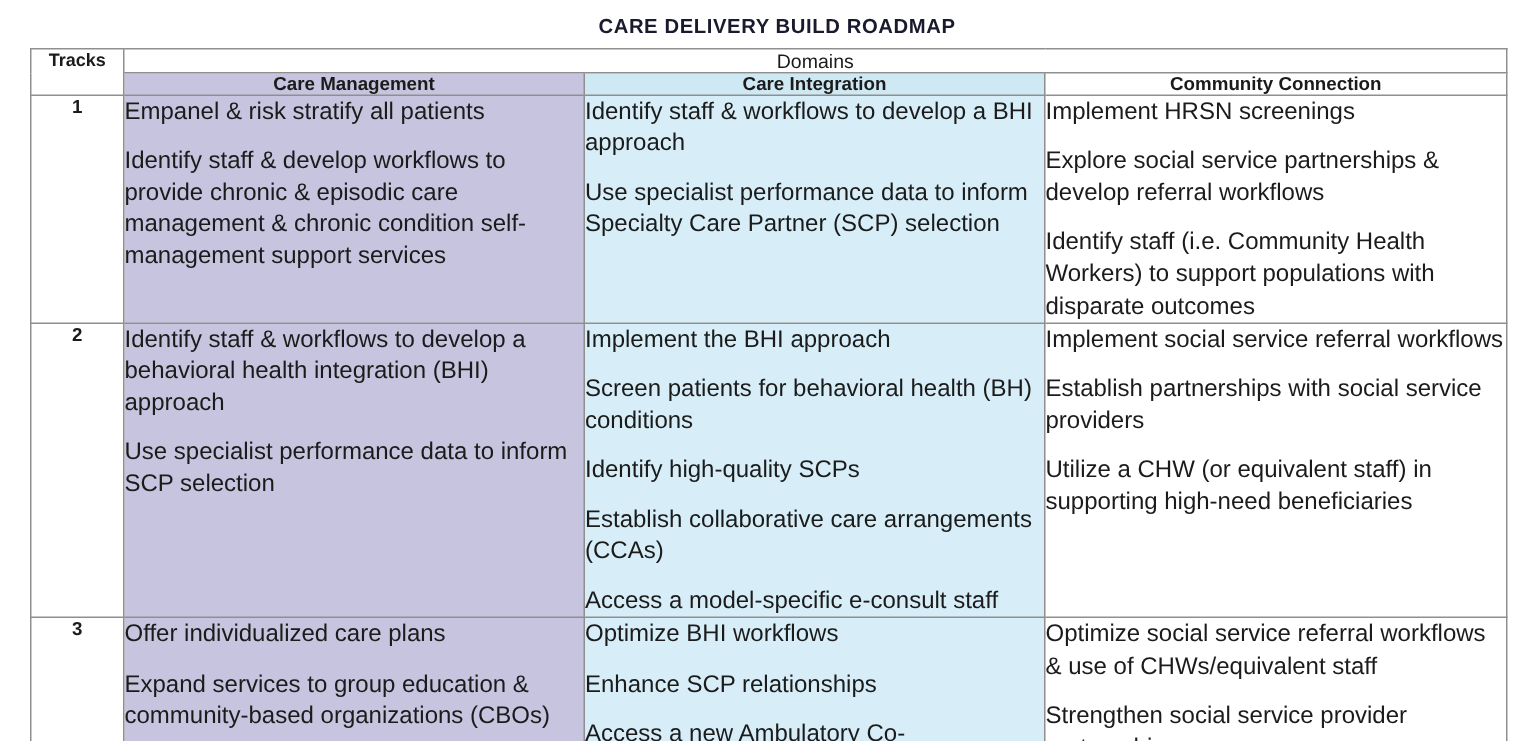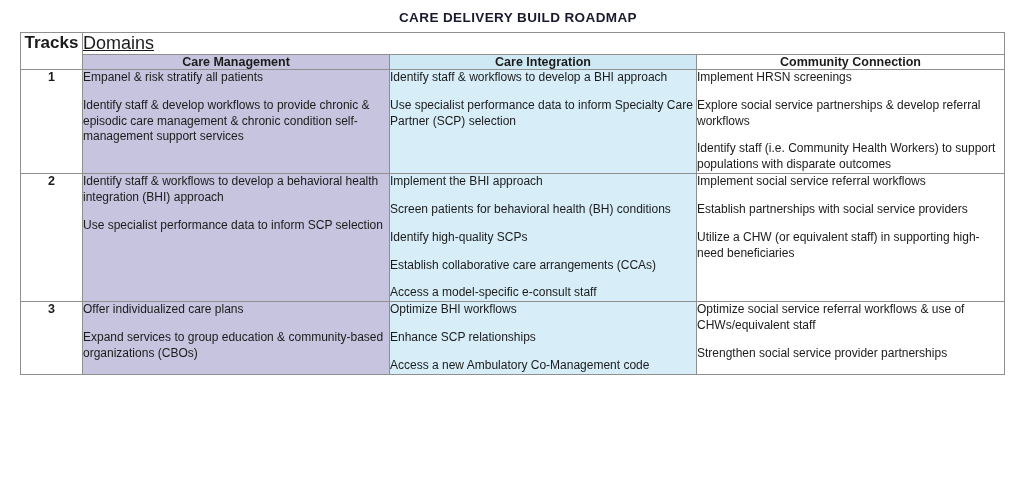--- a/index.html
+++ b/index.html
@@ -40,56 +40,55 @@
     padding: 0;
   }
   .col-tracks { width: 62px; }
   .col-cm { width: 307px; }
   .col-ci { width: 307px; }
   .col-cc { width: 308px; }
 
   .tracks-head {
     text-align: center;
     vertical-align: middle;
-    font-size: 17px;
+    font-size: 12px;
     font-weight: bold;
     color: #1b1b1b;
     background: #ffffff;
     padding: 4px 2px;
   }
   .domains-head {
-    text-align: left;
+    text-align: center;
     vertical-align: middle;
-    font-size: 18px;
+    font-size: 13px;
     font-weight: normal;
     background: #ffffff;
     padding: 4px 2px 5px 2px;
     color: #1b1b1b;
-    text-decoration: underline;
   }
   .dom-head {
     text-align: center;
     vertical-align: middle;
     font-size: 12.5px;
     font-weight: bold;
     padding: 5px 4px 6px 4px;
   }
   .dom-cm { background: #c6c4de; }
   .dom-ci { background: #cfe9f4; margin-top: 29px; }
   .dom-cc { background: #ffffff; }
 
   .track-num {
     text-align: center;
     vertical-align: middle;
     font-size: 12.5px;
     font-weight: bold;
     background: #ffffff;
   }
   .cell {
-    font-size: 12px;
+    font-size: 16px;
     line-height: 1.32;
     padding: 9px 11px 10px 11px;
   }
   .cell.cm { background: #c6c4de; }
   .cell.ci { background: #d7eef8; }
   .cell.cc { background: #ffffff; }
   .cell p {
     margin: 0 0 12px 0;
   }
   .cell p:last-child {

